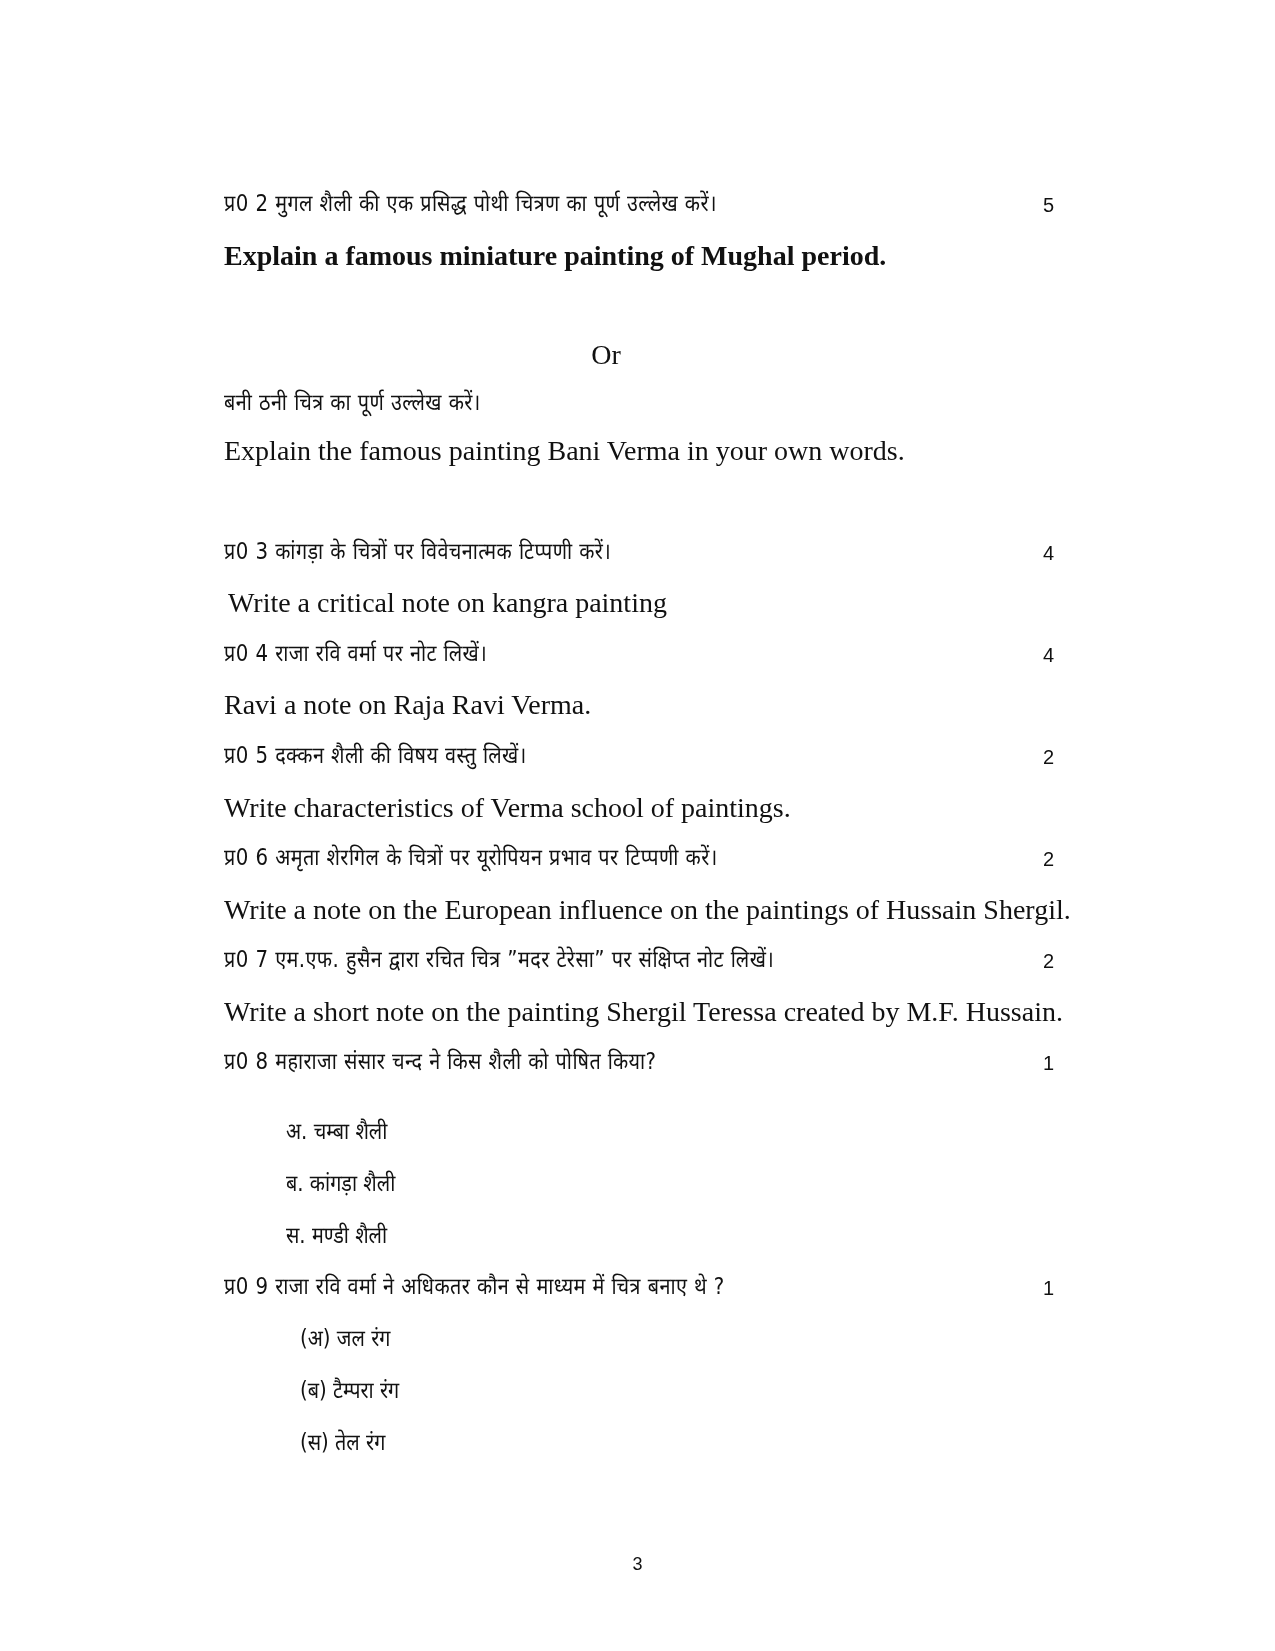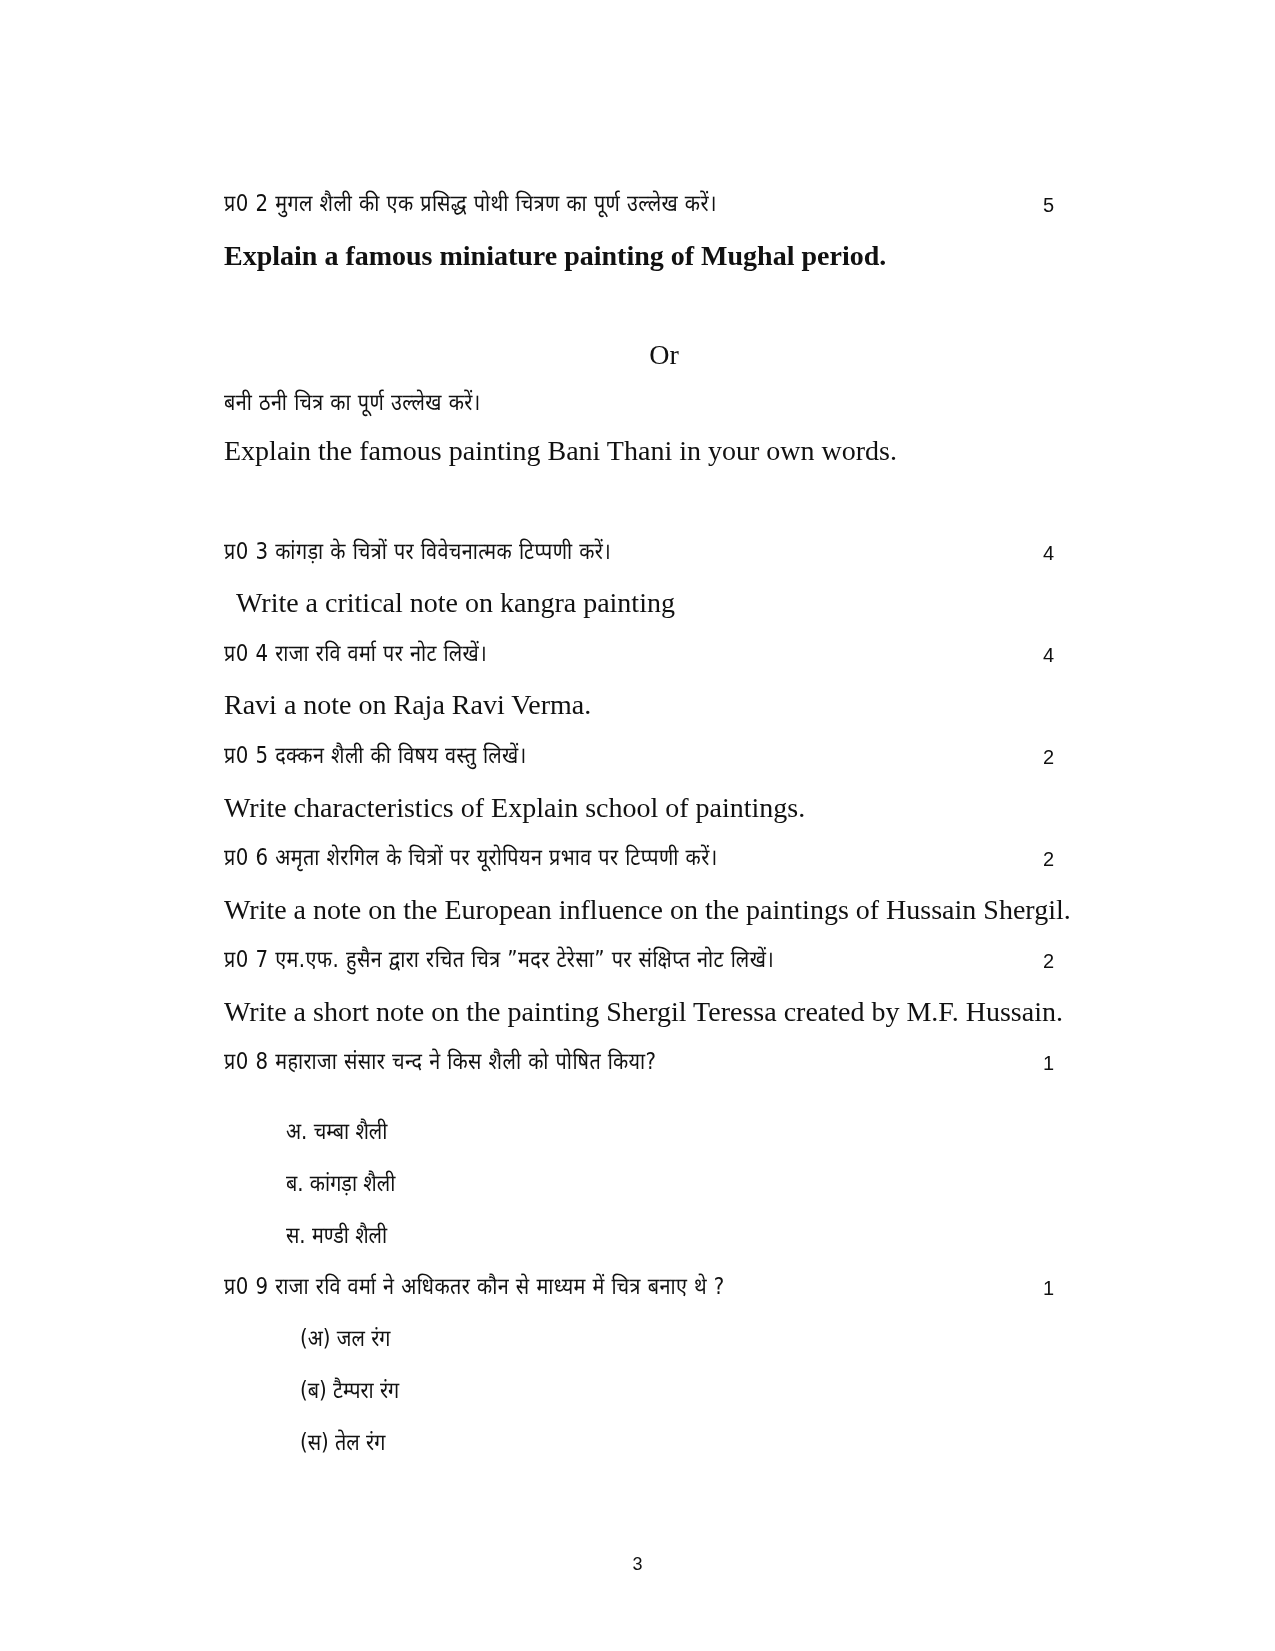--- a/index.html
+++ b/index.html
@@ -40,27 +40,26 @@
   }
   .marks {
     position: absolute;
     left: 1043px;
     font-family: "Liberation Sans", sans-serif;
     font-size: 20px;
     line-height: 1;
   }
   .or {
     position: absolute;
-    left: 13px;
+    left: 0;
     width: 1212px;
     text-align: center;
     font-family: "Liberation Serif", serif;
     font-size: 28px;
     line-height: 1;
-    padding-left: 45px;
   }
   .pageno {
     position: absolute;
     left: 0;
     width: 1275px;
     text-align: center;
     font-family: "Liberation Sans", sans-serif;
     font-size: 18px;
     line-height: 1;
   }
@@ -79,33 +78,33 @@
 
 <div class="page">
 
   <div class="line hi" style="left:224px; top:155px;">प्र0 2 मुगल शैली की एक प्रसिद्ध पोथी चित्रण का पूर्ण उल्लेख करें।</div>
   <div class="marks" style="top:158px;">5</div>
   <div class="line en" style="left:224px; top:205px;font-weight:bold;">Explain a famous miniature painting of Mughal period.</div>
 
   <div class="or" style="top:304px;">Or</div>
 
   <div class="line hi" style="left:224px; top:354px;">बनी ठनी चित्र का पूर्ण उल्लेख करें।</div>
-  <div class="line en" style="left:224px; top:400px;">Explain the famous painting Bani Thani in your own words.</div>
+  <div class="line en" style="left:224px; top:400px;">Explain the famous painting Bani Verma in your own words.</div>
 
   <div class="line hi" style="left:224px; top:503px;">प्र0 3 कांगड़ा के चित्रों पर विवेचनात्मक टिप्पणी करें।</div>
   <div class="marks" style="top:506px;">4</div>
-  <div class="line en" style="left:236px; top:552px;">Write a critical note on kangra painting</div>
+  <div class="line en" style="left:228px; top:552px;">Write a critical note on kangra painting</div>
 
   <div class="line hi" style="left:224px; top:605px;">प्र0 4 राजा रवि वर्मा पर नोट लिखें।</div>
   <div class="marks" style="top:608px;">4</div>
   <div class="line en" style="left:224px; top:654px;">Ravi a note on Raja Ravi Verma.</div>
 
   <div class="line hi" style="left:224px; top:707px;">प्र0 5 दक्कन शैली की विषय वस्तु लिखें।</div>
   <div class="marks" style="top:710px;">2</div>
-  <div class="line en" style="left:224px; top:757px;">Write characteristics of  Explain school of paintings.</div>
+  <div class="line en" style="left:224px; top:757px;">Write characteristics of  Verma school of paintings.</div>
 
   <div class="line hi" style="left:224px; top:809px;">प्र0 6 अमृता शेरगिल के चित्रों पर यूरोपियन प्रभाव पर टिप्पणी करें।</div>
   <div class="marks" style="top:812px;">2</div>
   <div class="line en" style="left:224px; top:859px;">Write a note on the European influence on the paintings of Hussain Shergil.</div>
 
   <div class="line hi" style="left:224px; top:911px;">प्र0 7 एम.एफ. हुसैन द्वारा रचित चित्र ”मदर टेरेसा” पर संक्षिप्त नोट लिखें।</div>
   <div class="marks" style="top:914px;">2</div>
   <div class="line en" style="left:224px; top:961px;">Write a short note on the painting Shergil Teressa created by M.F. Hussain.</div>
 
   <div class="line hi" style="left:224px; top:1013px;">प्र0 8 महाराजा संसार चन्द ने किस शैली को पोषित किया?</div>

